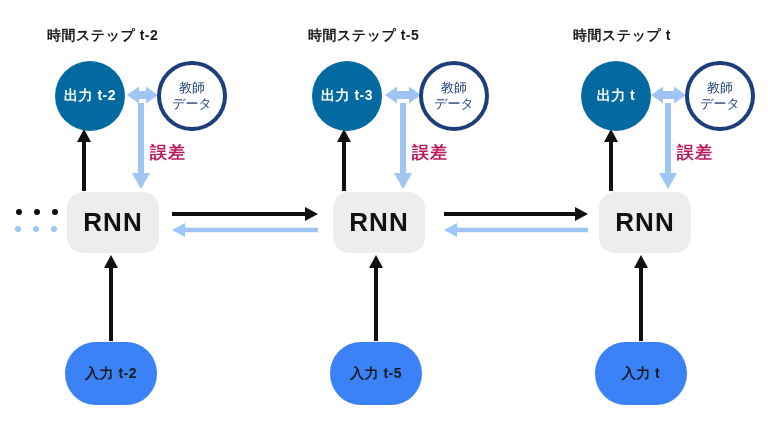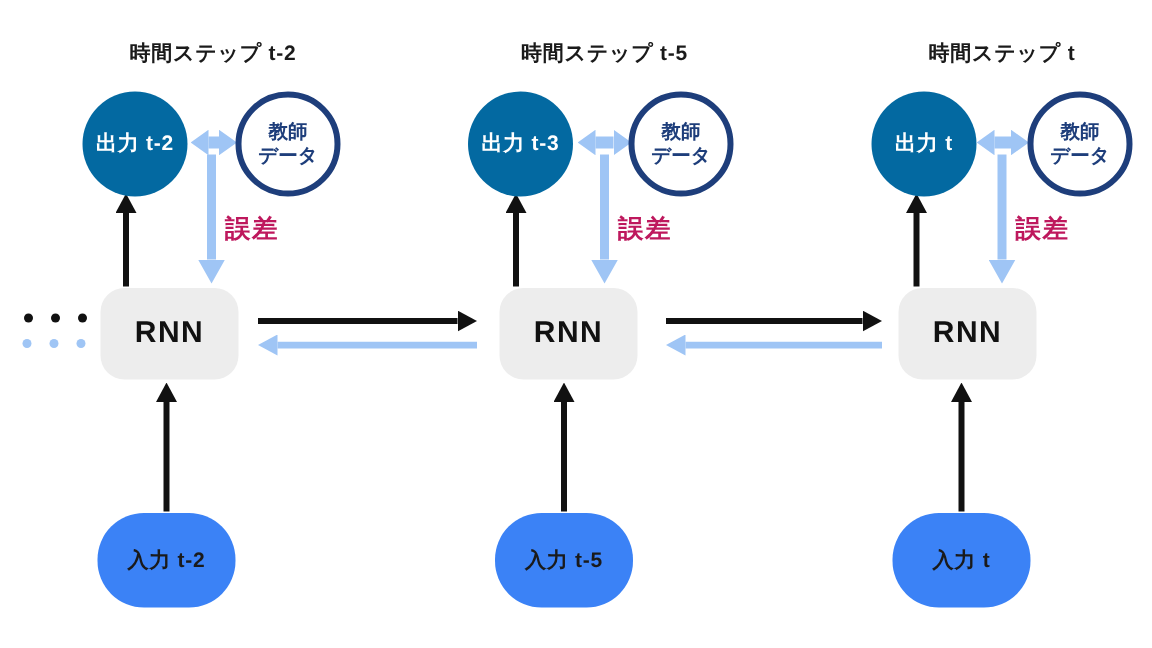--- a/index.html
+++ b/index.html
@@ -2,41 +2,41 @@
 <html><head>
 <meta charset="utf-8">
 <style>
   html,body{margin:0;padding:0;background:#ffffff;}
   .stage{
     position:relative;width:768px;height:432px;background:#ffffff;overflow:hidden;
     font-family:"Liberation Sans","DejaVu Sans",sans-serif;
   }
   .arrow-layer{position:absolute;left:0;top:0;width:768px;height:432px;pointer-events:none;}
   .col-title{
-    position:absolute;width:190px;text-align:center;top:27px;
+    position:absolute;width:190px;top:27px;
     font-size:14px;font-weight:bold;color:#1a1a1a;letter-spacing:0.5px;
   }
   .circle-output{
     position:absolute;top:61px;width:70px;height:70px;border-radius:50%;
     background:#0369a1;color:#ffffff;display:flex;align-items:center;justify-content:center;
     font-size:14px;font-weight:bold;letter-spacing:0.5px;
   }
   .circle-teacher{
     position:absolute;top:61px;width:62px;height:62px;border-radius:50%;
     background:#ffffff;border:4px solid #1e3e7b;color:#1e3e7b;
     display:flex;align-items:center;justify-content:center;text-align:center;
-    font-size:13px;font-weight:bold;line-height:1.2;white-space:pre-line;
+    font-size:13px;font-weight:normal;line-height:1.2;white-space:pre-line;
   }
   .err-label{
     position:absolute;top:141px;font-size:17px;font-weight:bold;color:#be185d;letter-spacing:1px;
   }
   .rnn-box{
     position:absolute;top:192px;width:92px;height:61px;border-radius:16px;background:#ededed;
     display:flex;align-items:center;justify-content:center;
-    font-size:20px;font-weight:bold;color:#111111;letter-spacing:1px;
+    font-size:26px;font-weight:bold;color:#111111;letter-spacing:1px;
   }
   .input-pill{
     position:absolute;top:342px;width:92px;height:63px;border-radius:31px;background:#3b82f6;
     display:flex;align-items:center;justify-content:center;
     font-size:14px;font-weight:bold;color:#1a1a1a;letter-spacing:0.5px;
   }
 </style>
 </head>
 <body>
 

